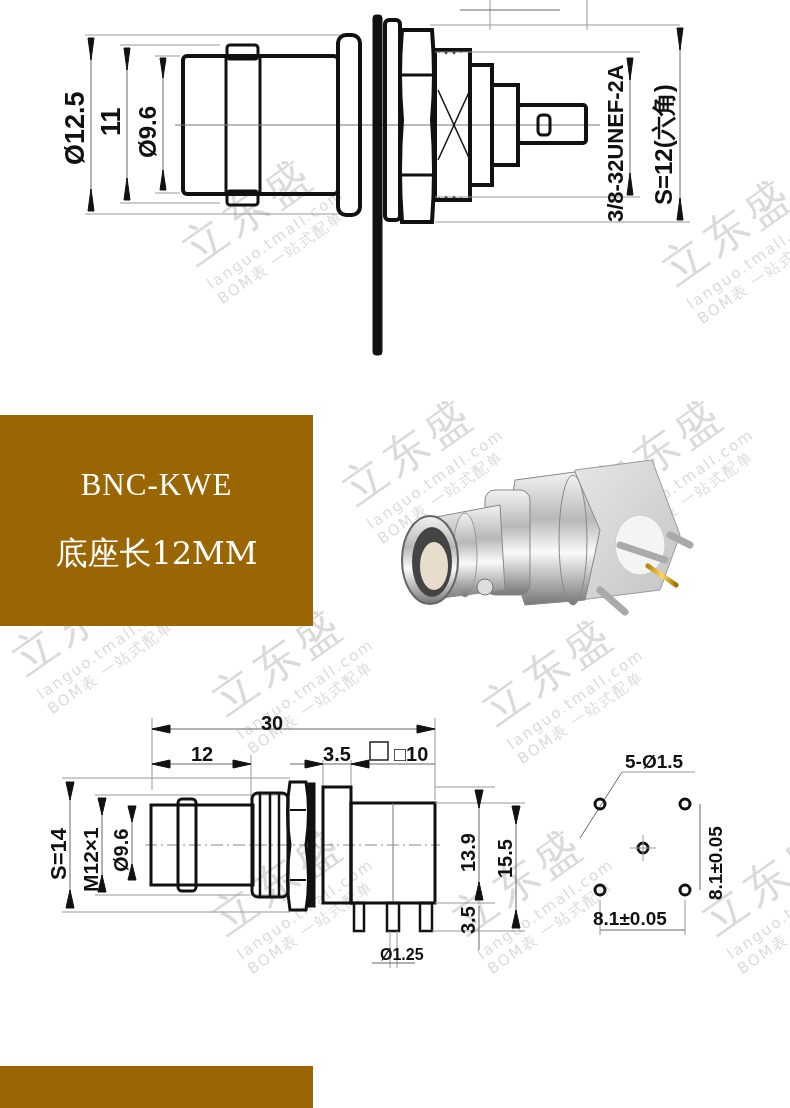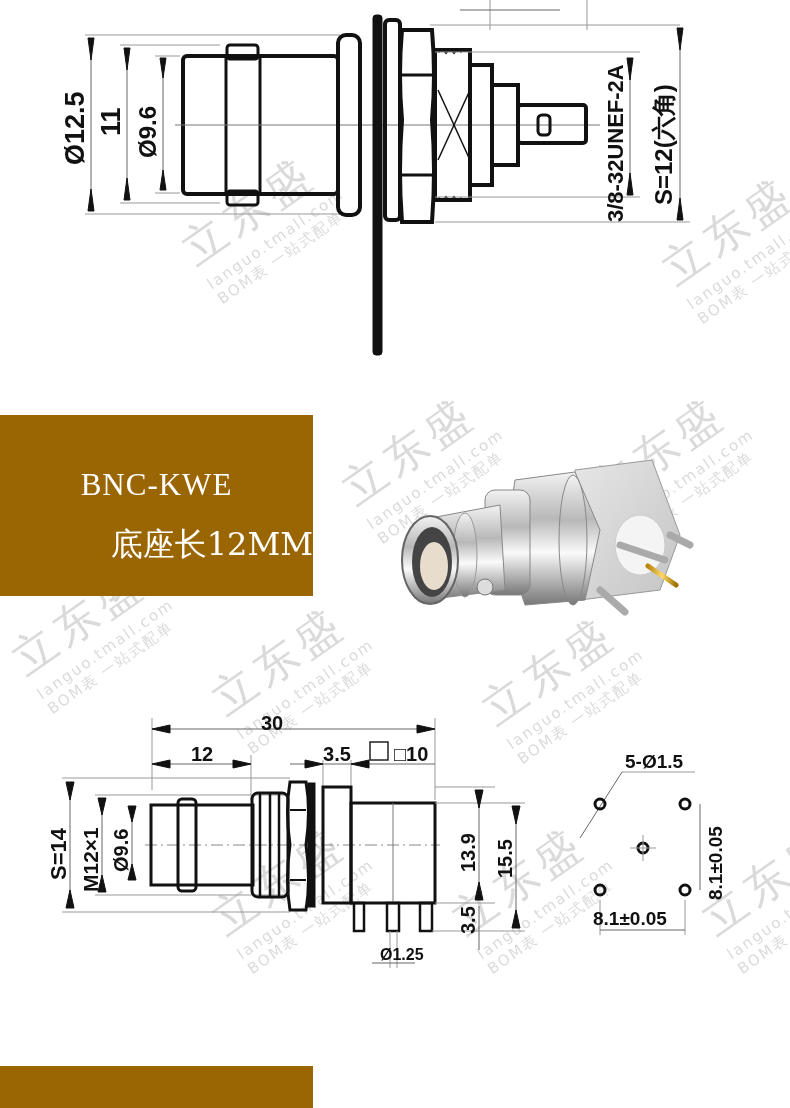--- a/index.html
+++ b/index.html
@@ -1,20 +1,20 @@
 <!DOCTYPE html>
 <html><head>
 <meta charset="utf-8">
 <style>
   html,body{margin:0;padding:0;}
   body{width:790px;height:1108px;position:relative;overflow:hidden;background:#ffffff;font-family:"Liberation Sans",sans-serif;}
   svg{position:absolute;left:0;top:0;}
-  .banner{position:absolute;left:0;top:415px;width:313px;height:181px;background:#9a6503;}
+  .banner{position:absolute;left:0;top:415px;width:313px;height:211px;background:#9a6503;}
   .banner-t1{position:absolute;left:0;width:313px;top:52px;text-align:center;color:#ffffff;font-family:"Liberation Serif","DejaVu Serif",serif;font-size:31px;letter-spacing:1px;}
-  .banner-t2{position:absolute;left:0;width:313px;top:108px;text-align:right;color:#ffffff;font-family:"DejaVu Serif","Liberation Serif",serif;font-size:32px;}
+  .banner-t2{position:absolute;left:0;width:313px;top:117px;text-align:center;color:#ffffff;font-family:"DejaVu Serif","Liberation Serif",serif;font-size:32px;}
   .banner-bottom{position:absolute;left:0;top:1066px;width:313px;height:42px;background:#9a6503;}
   .dimtxt{font-family:"Liberation Sans",sans-serif;font-weight:bold;fill:#111;}
   .wm{position:absolute;color:rgba(150,150,150,0.35);font-family:"DejaVu Sans",sans-serif;transform:rotate(-35deg);transform-origin:left top;white-space:nowrap;pointer-events:none;}
   .wm .big{font-size:44px;font-weight:300;display:block;letter-spacing:6px;}
   .wm .small{font-size:15px;display:block;letter-spacing:2px;}
 </style>
 </head>
 <body>
 
 <div>

